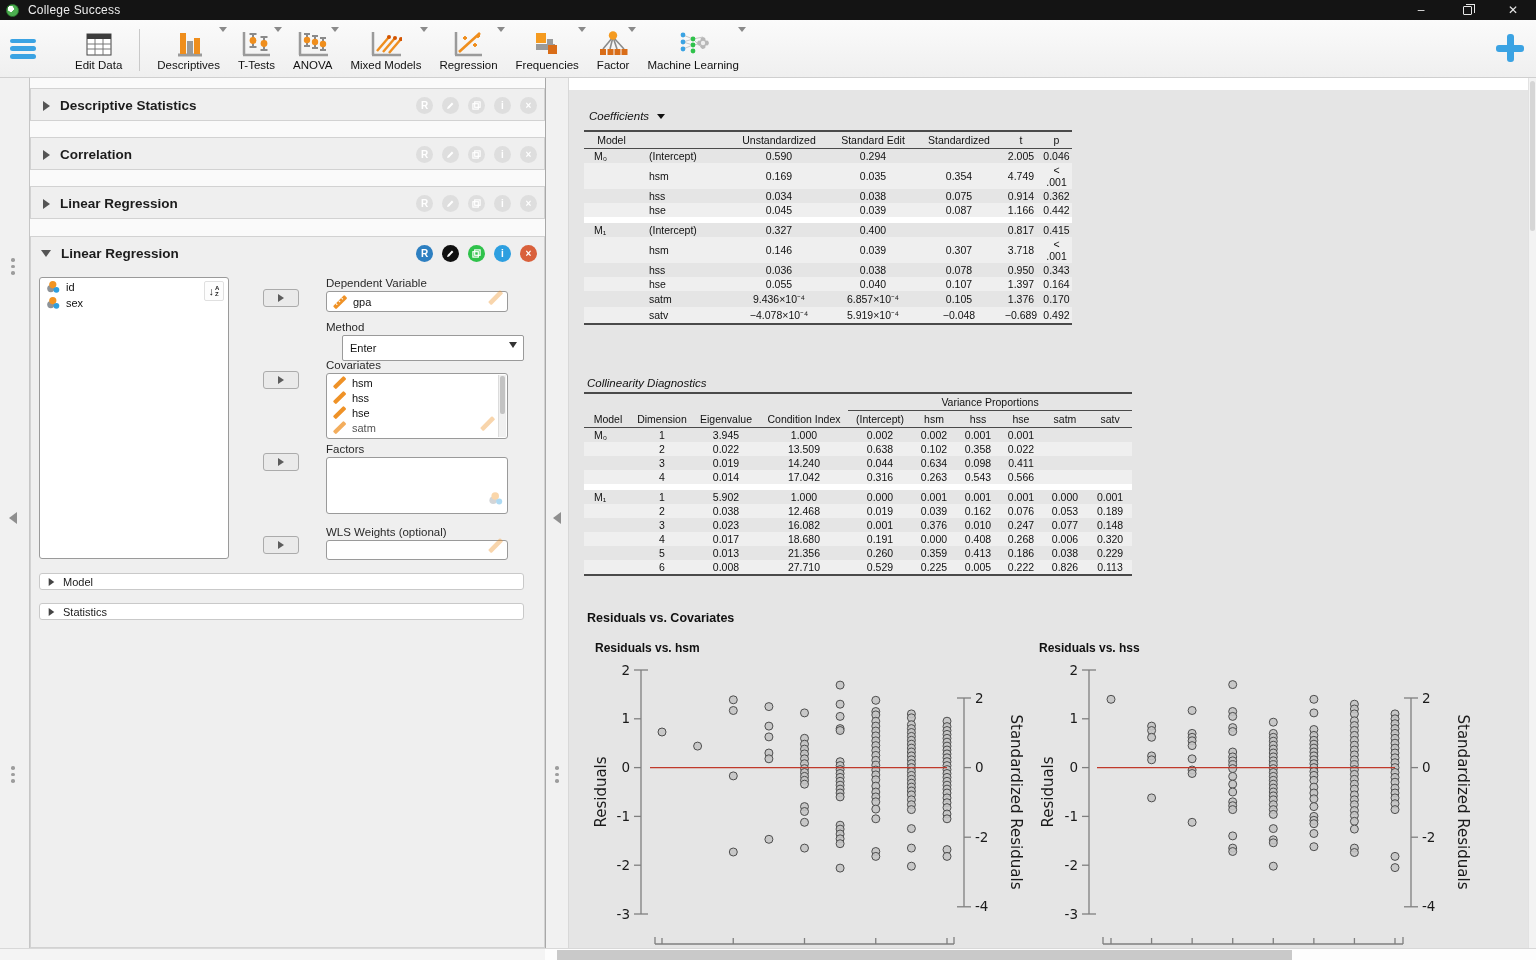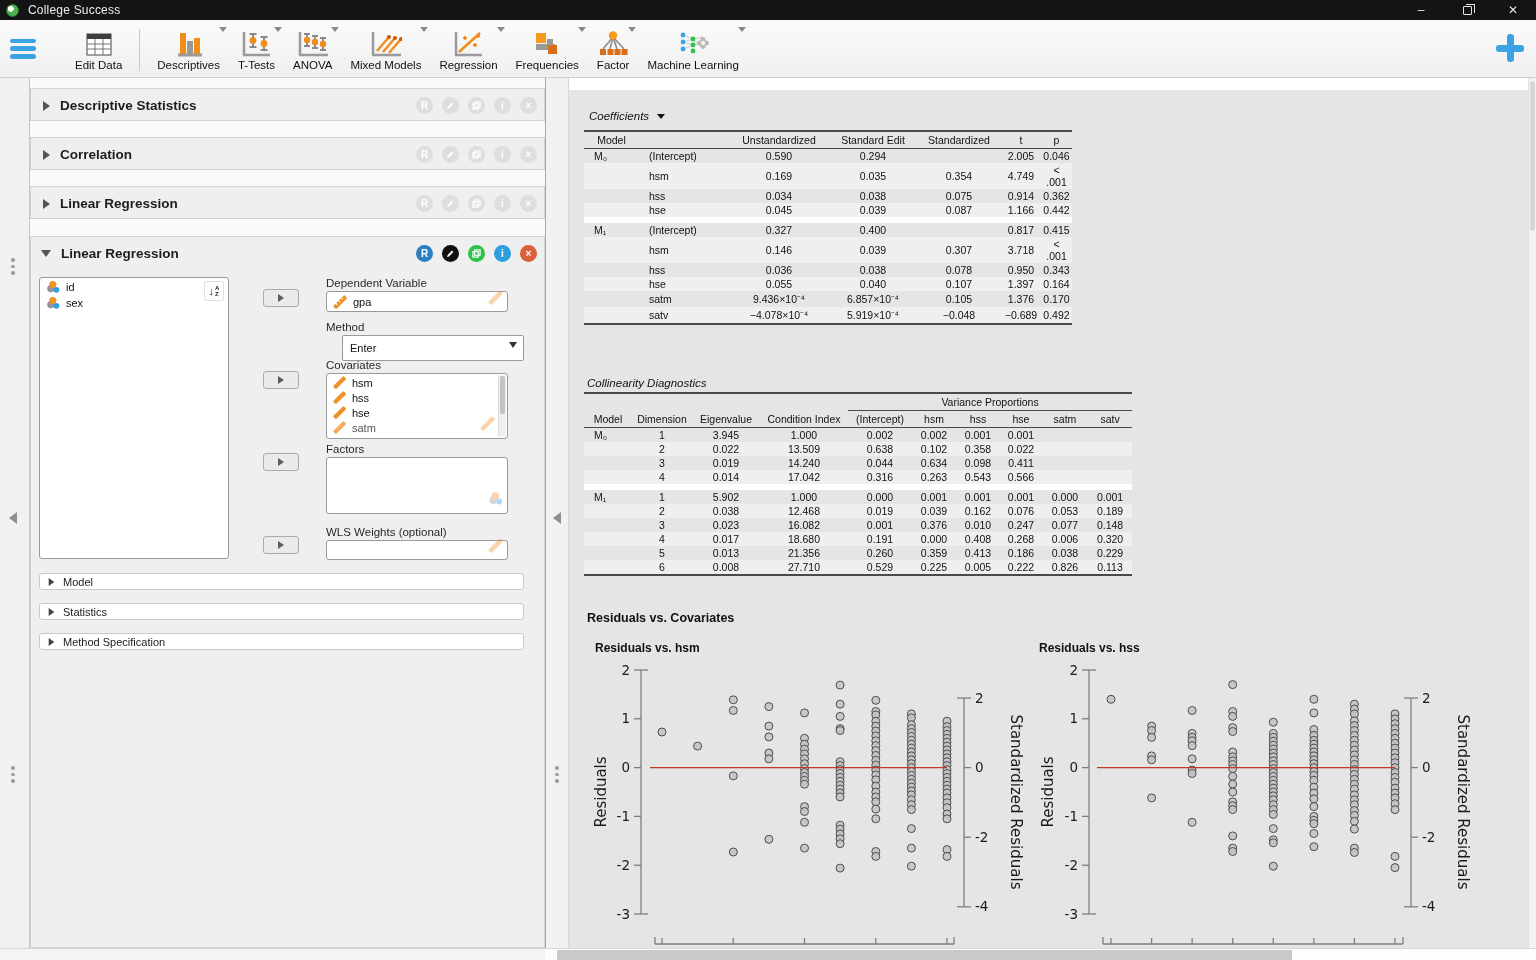--- a/index.html
+++ b/index.html
@@ -528,24 +528,20 @@
         </span>
       </div>
 
       <div class="opt-bar" style="top:336px;">
         <span class="tri-r"></span>
         <span>Model</span>
       </div>
       <div class="opt-bar" style="top:366px;">
         <span class="tri-r"></span>
         <span>Statistics</span>
-      </div>
-      <div class="opt-bar" style="top:396px;">
-        <span class="tri-r"></span>
-        <span>Method Specification</span>
       </div>
     </div>
   </div>
 
   <div class="divider">
     <div class="collapse-arrow" style="left:7px; top:434px;"></div>
     <div class="grip-dots" style="left:9px; top:688px;">
         <i></i>
         <i></i>
         <i></i>

